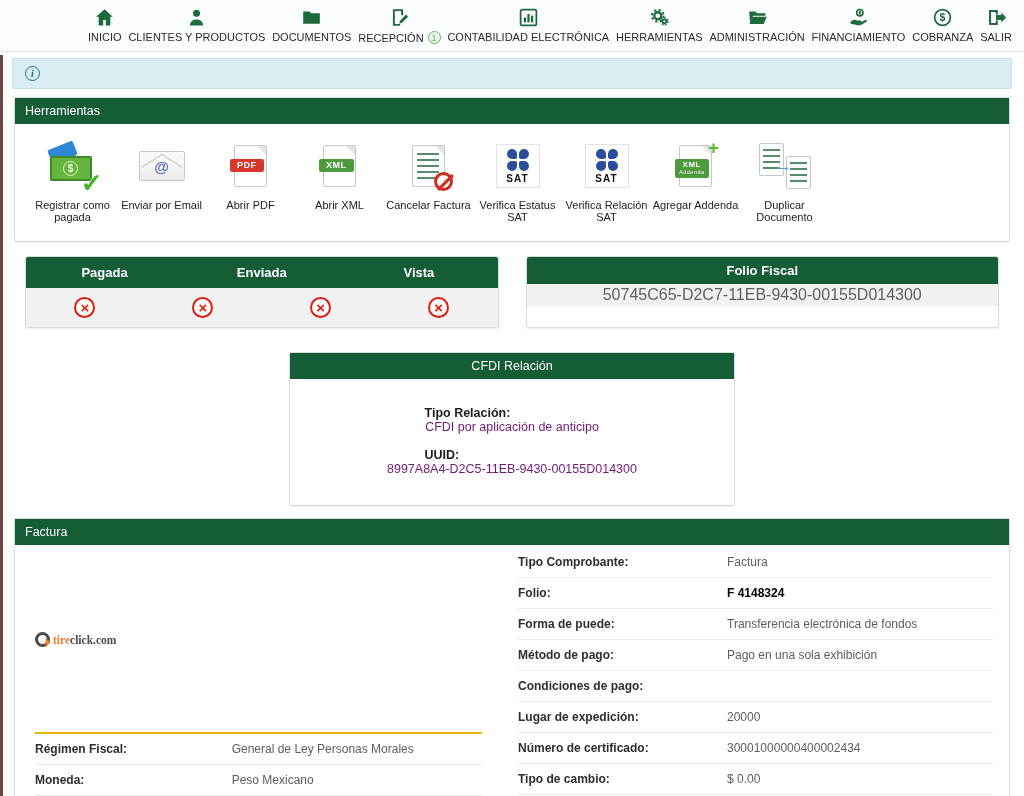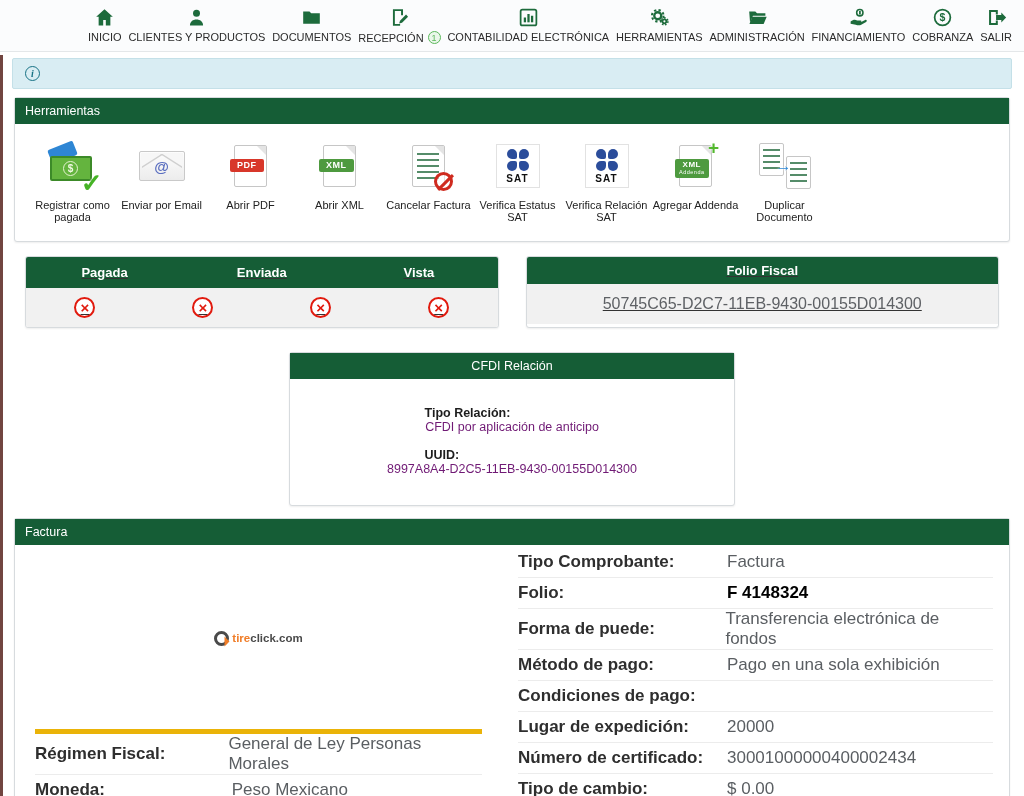--- a/index.html
+++ b/index.html
@@ -87,53 +87,53 @@
   .ic-dup { position:relative; width:56px; height:48px; }
   .pg { position:absolute; width:25px; height:33px; background:#fff; border:1px solid #c6c6c6; border-radius:2px; }
   .pg .ln { position:absolute; left:3px; right:3px; top:5px; bottom:5px;
     background:repeating-linear-gradient(#37784f 0 2px, transparent 2px 6px); opacity:.85; }
   .pg1 { left:2px; top:1px; }
   .pg2 { right:2px; bottom:1px; }
   .dup-arrow { position:absolute; left:19px; top:15px; color:#2e86d4; font-weight:900; font-size:16px;
     z-index:2; text-shadow:0 0 2px #fff, 0 0 3px #fff; }
 
   
-  .status-row { display:flex; gap:27px; margin:14px 25px 0;text-decoration:underline; }
+  .status-row { display:flex; gap:27px; margin:14px 25px 0; }
   .status-row .panel { flex:1; overflow:hidden; }
   .st-hd { display:flex; background:#155d36; }
   .st-hd span { flex:1; text-align:center; color:#fff; font-size:13px; font-weight:bold; padding:8px 0; }
   .st-bd { display:flex; background:#f1f1f1; }
   .st-bd .cell { flex:1; display:flex; align-items:center; justify-content:center; padding:9px 0; }
   .xcircle { width:21px; height:21px; border:2px solid #e11a0e; border-radius:50%; color:#e11a0e;
     display:flex; align-items:center; justify-content:center; font-size:15px; font-weight:bold;
     line-height:1; cursor:pointer; background:#fff; }
   .folio-hd { text-align:center; font-weight:bold; font-size:13px; }
-  .folio-bd { background:#f1f1f1; text-align:center; padding:11px 0; font-size:16px; color:#5e6165; }
+  .folio-bd { background:#f1f1f1; text-align:center; padding:2px 0; font-size:16px; color:#5e6165; }
 
   
   .cfdi-panel { width:446px; margin:24px auto 12px; }
   .cfdi-panel .panel-hd { text-align:center; }
   .cfdi-body { padding:20px 24px 22px; }
   .cfdi-row { display:flex; align-items:center; padding:7px 0; font-size:12.5px;flex-direction:column; }
   .cfdi-row .lb { width:175px; font-weight:bold; color:#1d1d1d; }
   .cfdi-row .vl { color:#701a75; }
 
   
   .fact-panel { margin:11px 14px 0; border-bottom:none; }
   .fact-body { display:grid; grid-template-columns:1fr 1fr; padding:2px 0 0; }
   .fact-left  { padding:0 30px 0 20px; }
   .fact-right { padding:0 16px 0 6px; }
-  .logo-area { height:187px; display:flex; align-items:center; justify-content:center; border-bottom:5px solid #eab308; }
+  .logo-area { height:187px; display:flex; align-items:center; justify-content:flex-start; border-bottom:2px solid #eab308;font-family:Liberation Serif, serif; }
   .logo { display:flex; align-items:center; gap:3px; cursor:default; }
   .tire-ic { width:15px; height:15px; border:3px solid #4a4a4a; border-radius:50%; position:relative; }
   .tire-ic::after { content:""; position:absolute; right:-2px; bottom:-2px; width:0; height:0;
     border-top:7px solid #f07d28; border-left:7px solid transparent; transform:rotate(45deg); }
   .logo-txt { font-size:11.5px; font-weight:bold; color:#4a4a4a; }
   .logo-txt .orange { color:#f07d28; }
-  .frow { display:flex; align-items:center; min-height:31px; border-bottom:1px solid #ececec; font-size:17px; }
+  .frow { display:flex; align-items:center; min-height:31px; border-bottom:1px solid #ececec; font-size:12px; }
   .frow .lb { width:44%; font-weight:bold; color:#2e2e2e; padding-right:8px; }
   .frow .vl { color:#5a5e62; }
   .frow .vl.red { color:#000000; font-weight:bold; }
 </style>
 </head>
 <body>
 
 <div class="edge-strip"></div>
 
 <div class="topnav">

